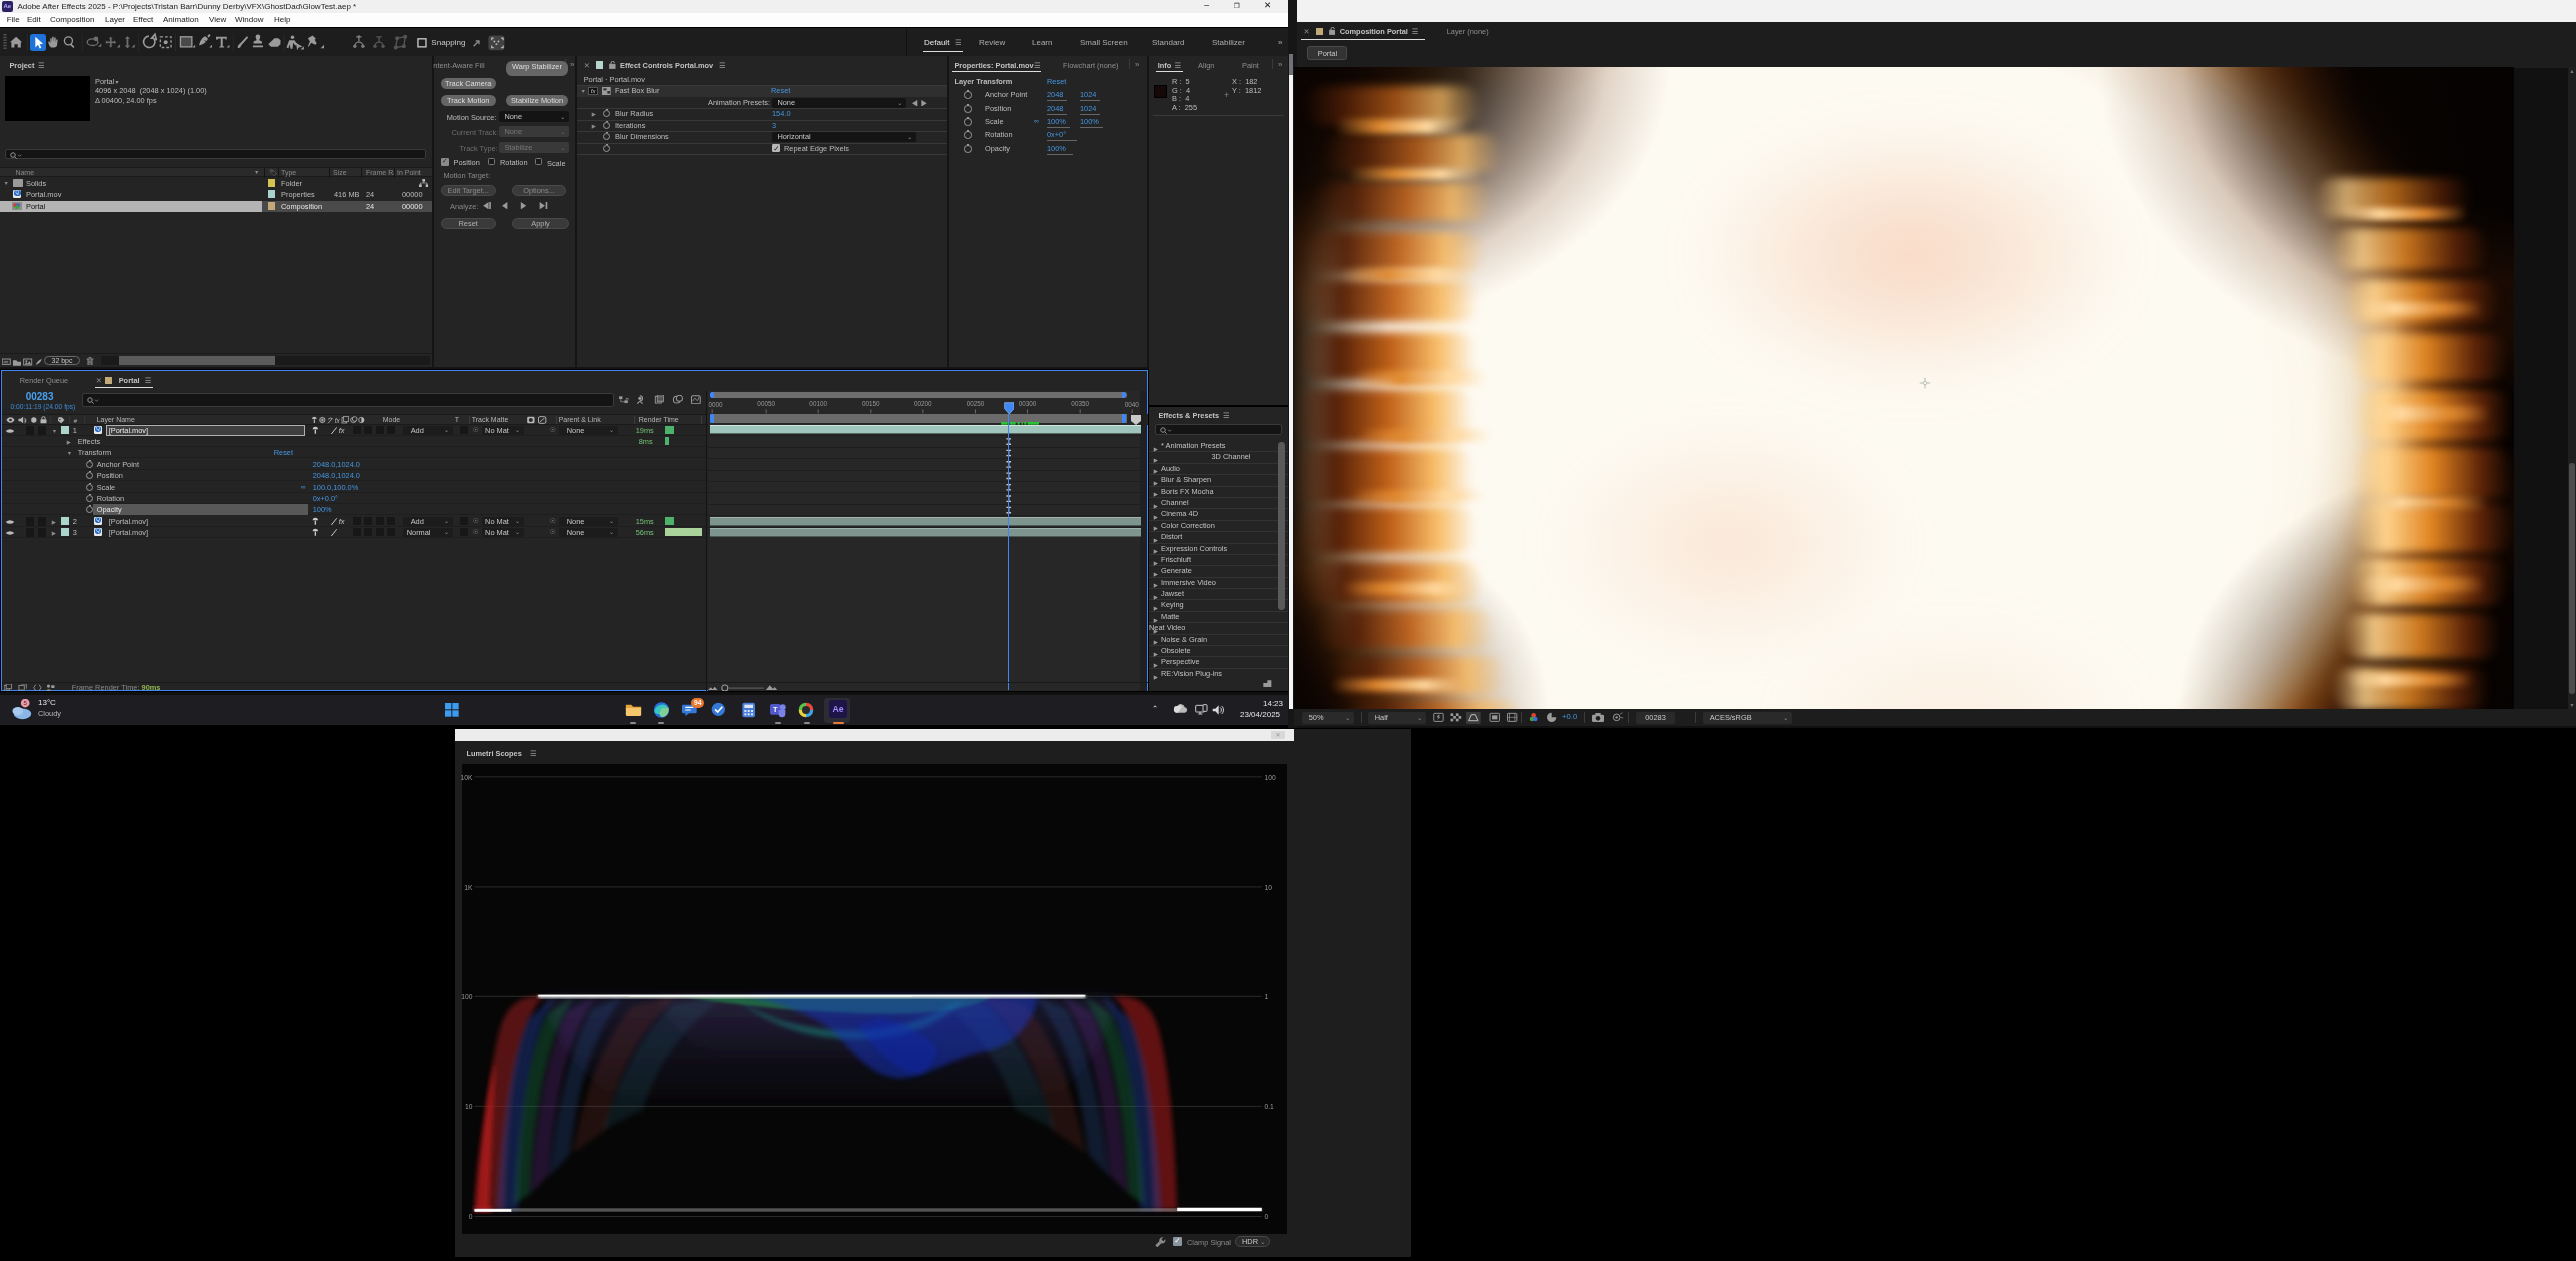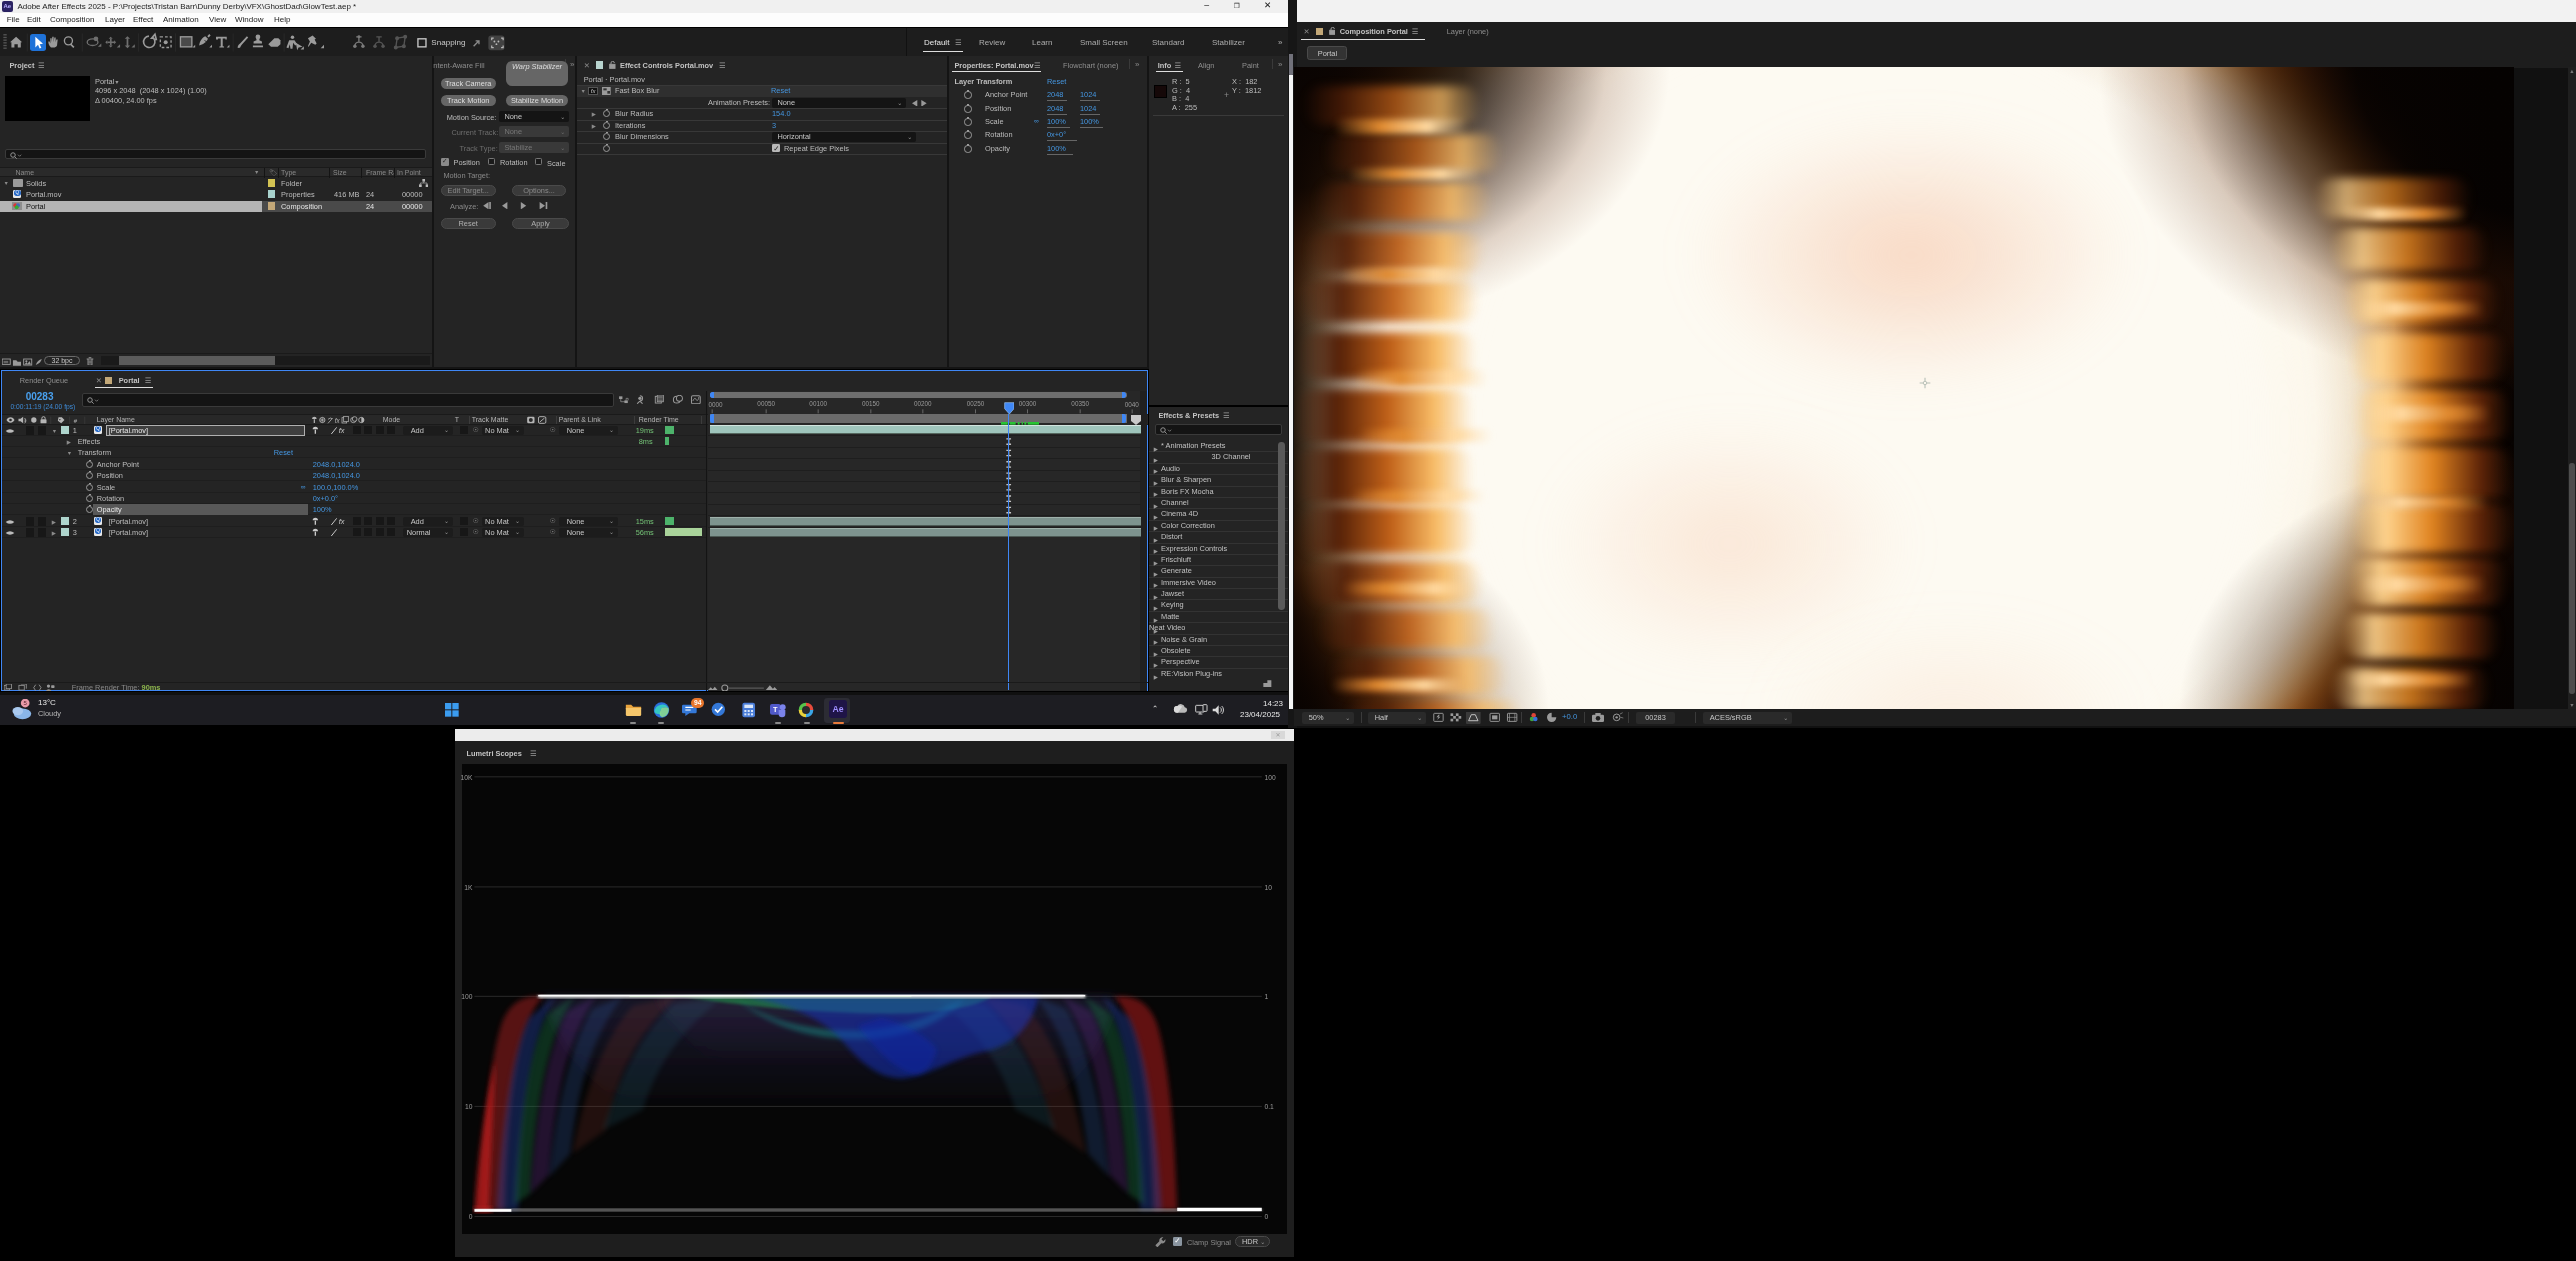--- a/index.html
+++ b/index.html
@@ -281,21 +281,21 @@
 </div>
 
 <div class="abs panel" style="left:434px;top:56px;width:141px;height:311px;">
   <span class="abs ptab-dim" style="left:-0.7px;top:4.7px;">ntent-Aware Fill</span>
   <span class="abs ptitle" style="left:85px;top:4.7px;">Tracker</span>
       <span class="abs hamb" style="left:117px;top:4.7px;">☰</span>
   <div class="abs underl" style="left:84px;top:14.8px;width:43px;"></div>
   <div class="abs vline" style="left:131px;top:2.7px;width:0.7px;height:10.7px;background:#3a3a3a;"></div>
   <span class="abs txtdim" style="left:136px;top:4px;font-size:8px;">»</span>
   <div class="abs pill" style="left:6.7px;top:22px;width:55px;height:11.4px;line-height:11.4px;">Track Camera</div>
-  <div class="abs pill" style="left:72px;top:5px;width:62px;height:25px;line-height:11.4px;font-style:italic;">Warp Stabilizer</div>
+  <div class="abs pill" style="left:72px;top:5px;width:62px;height:15px;line-height:11.4px;">Warp Stabilizer</div>
   <div class="abs pill" style="left:6.7px;top:39px;width:55px;height:11.4px;line-height:11.4px;">Track Motion</div>
   <div class="abs pill" style="left:72px;top:39px;width:62px;height:11.4px;line-height:11.4px;">Stabilize Motion</div>
   <span class="abs txt" style="left:12.7px;top:57px;">Motion Source:</span>
   <div class="abs drop" style="left:65px;top:55px;width:70px;height:11.4px;line-height:11.4px;"><span style="margin-left:5.4px;">None</span><span class="chev">⌄</span></div>
   <span class="abs txtdis" style="left:17.4px;top:72px;">Current Track:</span>
   <div class="abs dropdis" style="left:65px;top:70px;width:70px;height:11.4px;line-height:11.4px;"><span style="margin-left:5.4px;">None</span><span class="chev" style="color:#6e6e6e;">⌄</span></div>
   <span class="abs txtdis" style="left:25.5px;top:88px;">Track Type:</span>
   <div class="abs dropdis" style="left:65px;top:86px;width:70px;height:11.4px;line-height:11.4px;"><span style="margin-left:5.4px;">Stabilize</span><span class="chev" style="color:#6e6e6e;">⌄</span></div>
   <div class="abs" style="left:6.7px;top:102px;width:8px;height:8px;background:#8a8a8a;border-radius:1.3px;">
         <span style="position:absolute;left:1.3px;top:-1.3px;color:#222;font-size:6.7px;">✓</span>
@@ -1071,21 +1071,21 @@
             <path d="M12 3 l4 -2 M13 8 l4 1" stroke="#9a9a9a"></path>
           </g>
     </svg>
     <div class="abs vline" style="left:334px;top:3.4px;width:0.7px;height:10.7px;background:#3a3a3a;"></div>
     <div class="abs drop" style="left:342px;top:2.7px;width:39px;height:12px;line-height:12px;background:#2a2a2a;text-align:center;">00283</div>
     <div class="abs vline" style="left:401px;top:3.4px;width:0.7px;height:10.7px;background:#3a3a3a;"></div>
     <div class="abs drop" style="left:409px;top:2.7px;width:89px;height:12px;line-height:12px;background:#2a2a2a;"><span style="margin-left:6.7px;">ACES/sRGB</span><span class="chev">⌄</span></div>
   </div>
 </div>
 
-<div class="abs" style="left:455px;top:729px;width:839px;height:528px;background:#1e1e1e;">
+<div class="abs" style="left:455px;top:729px;width:956px;height:528px;background:#1e1e1e;">
   <div class="abs" style="left:0;top:0;width:839px;height:12px;background:#ececec;">
     <div style="position:absolute;right:9.4px;top:2px;width:13.4px;height:8px;background:#d8d8d8;color:#9a9a9a;font-size:6px;text-align:center;line-height:8px;">✕</div>
   </div>
   <span class="abs ptitle" style="left:11.4px;top:20px;">Lumetri Scopes</span>
   <span class="abs hamb" style="left:75px;top:20px;">☰</span>
   <div class="abs" style="left:6.7px;top:35px;width:825px;height:470px;background:#060606;"></div>
   <svg class="abs" style="left:0;top:35px;" width="839" height="470" viewBox="0 0 1250 700">
     <defs>
       <filter id="b2">
             <feGaussianBlur stdDeviation="2"></feGaussianBlur>

